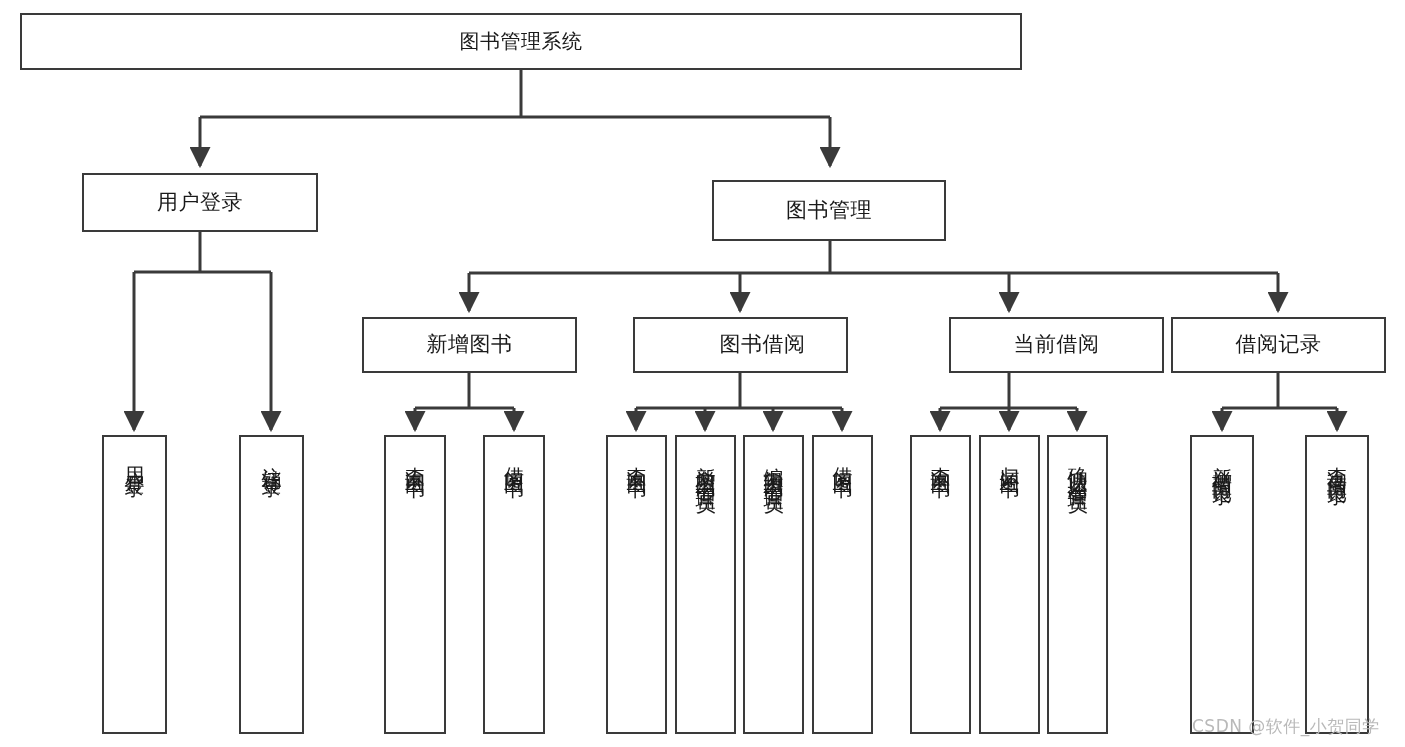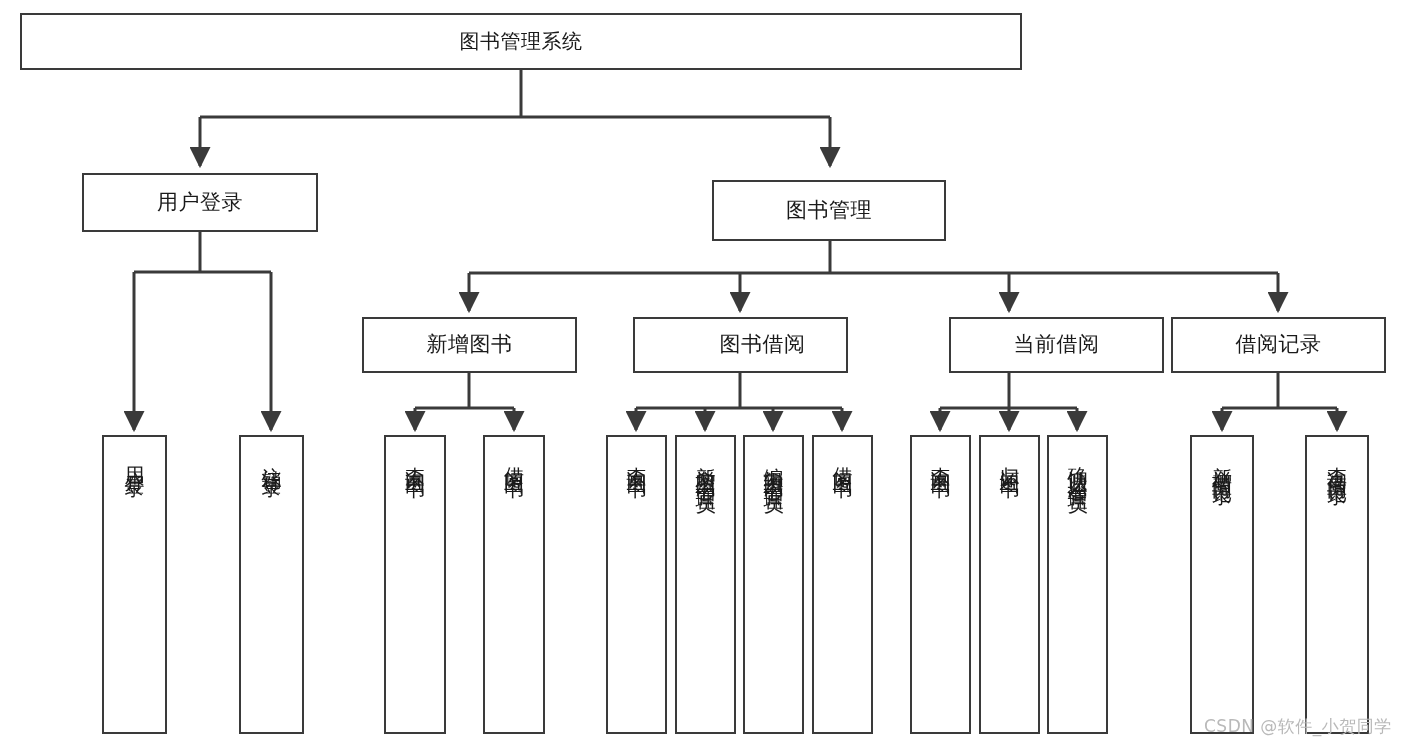--- a/index.html
+++ b/index.html
@@ -200,15 +200,15 @@
   </div>
 
   <div class="node vert" style="left:1190px; top:435px; width:64px; height:299px;">
     <span class="label">新增借阅记录</span>
   </div>
 
   <div class="node vert" style="left:1305px; top:435px; width:64px; height:299px;">
     <span class="label">查询借阅记录</span>
   </div>
 
-  <div class="watermark" style="left:1192px; top:715px;margin-left:12px;">CSDN @软件_小贺同学</div>
+  <div class="watermark" style="left:1192px; top:715px;">CSDN @软件_小贺同学</div>
 
 </div>
 
 </body></html>

